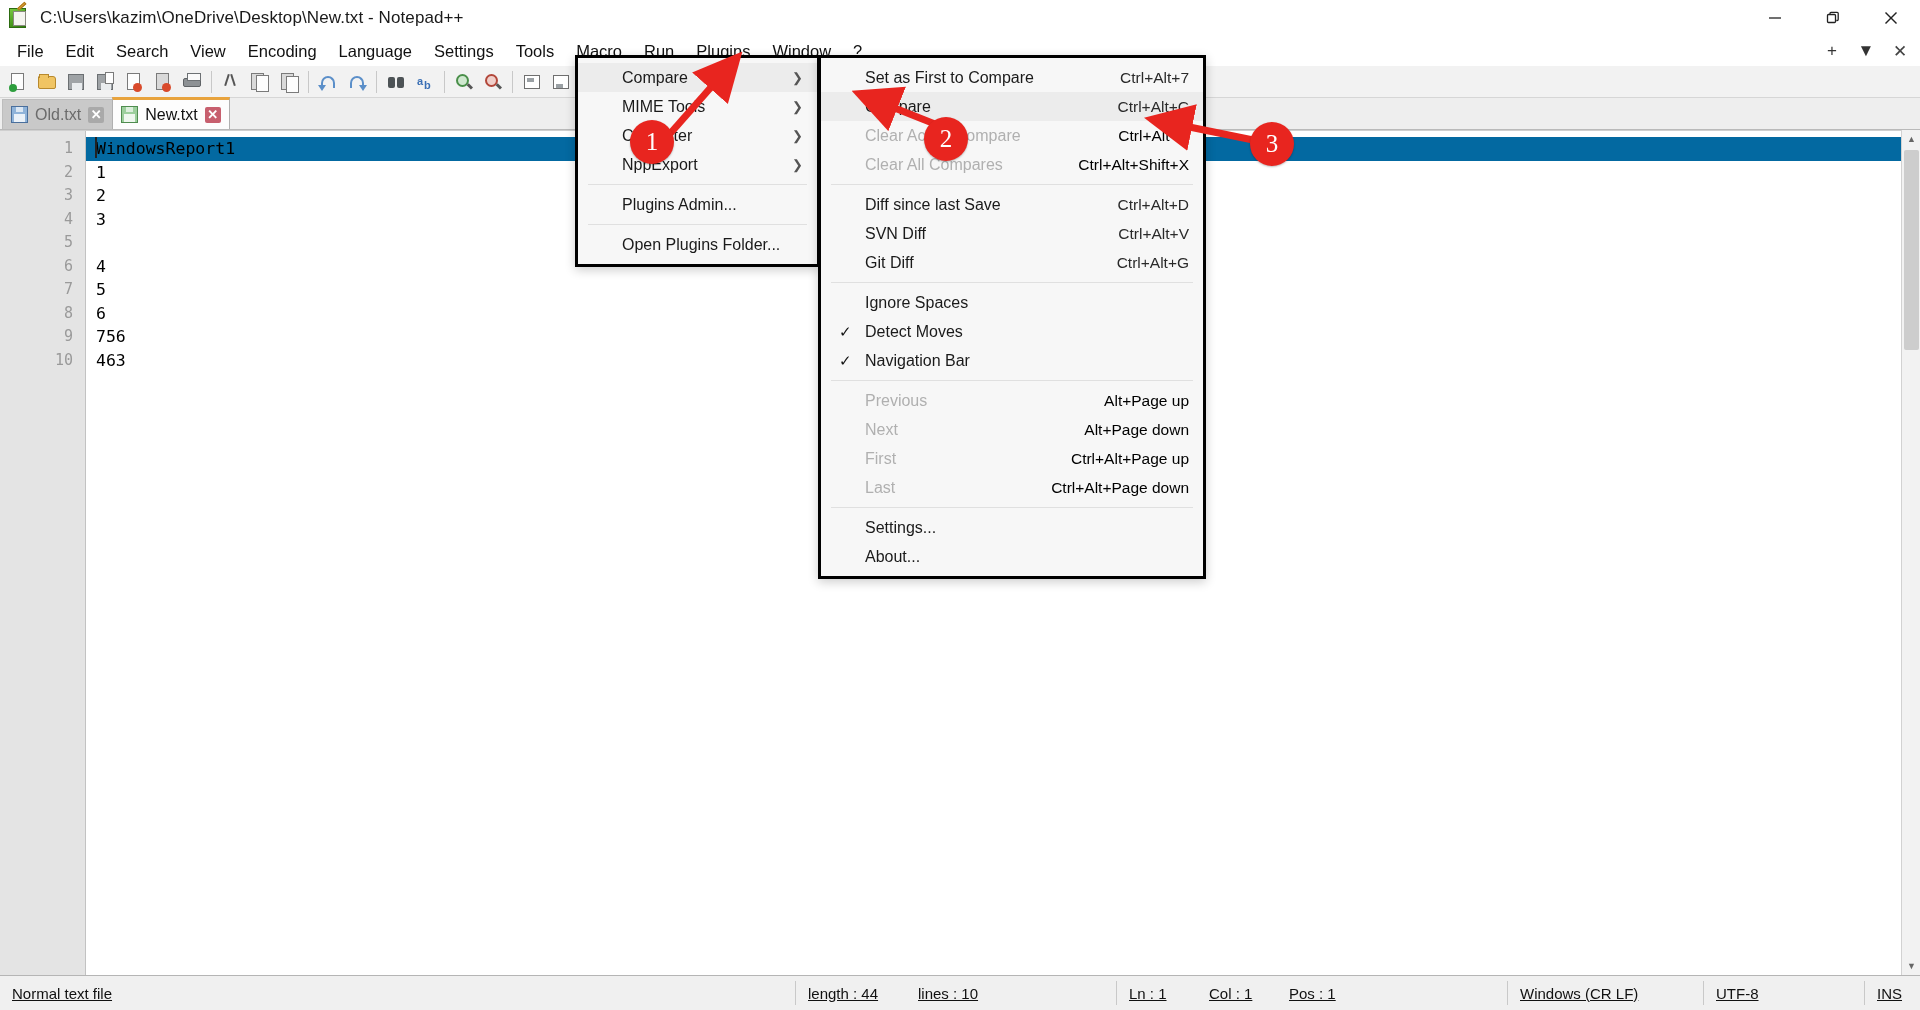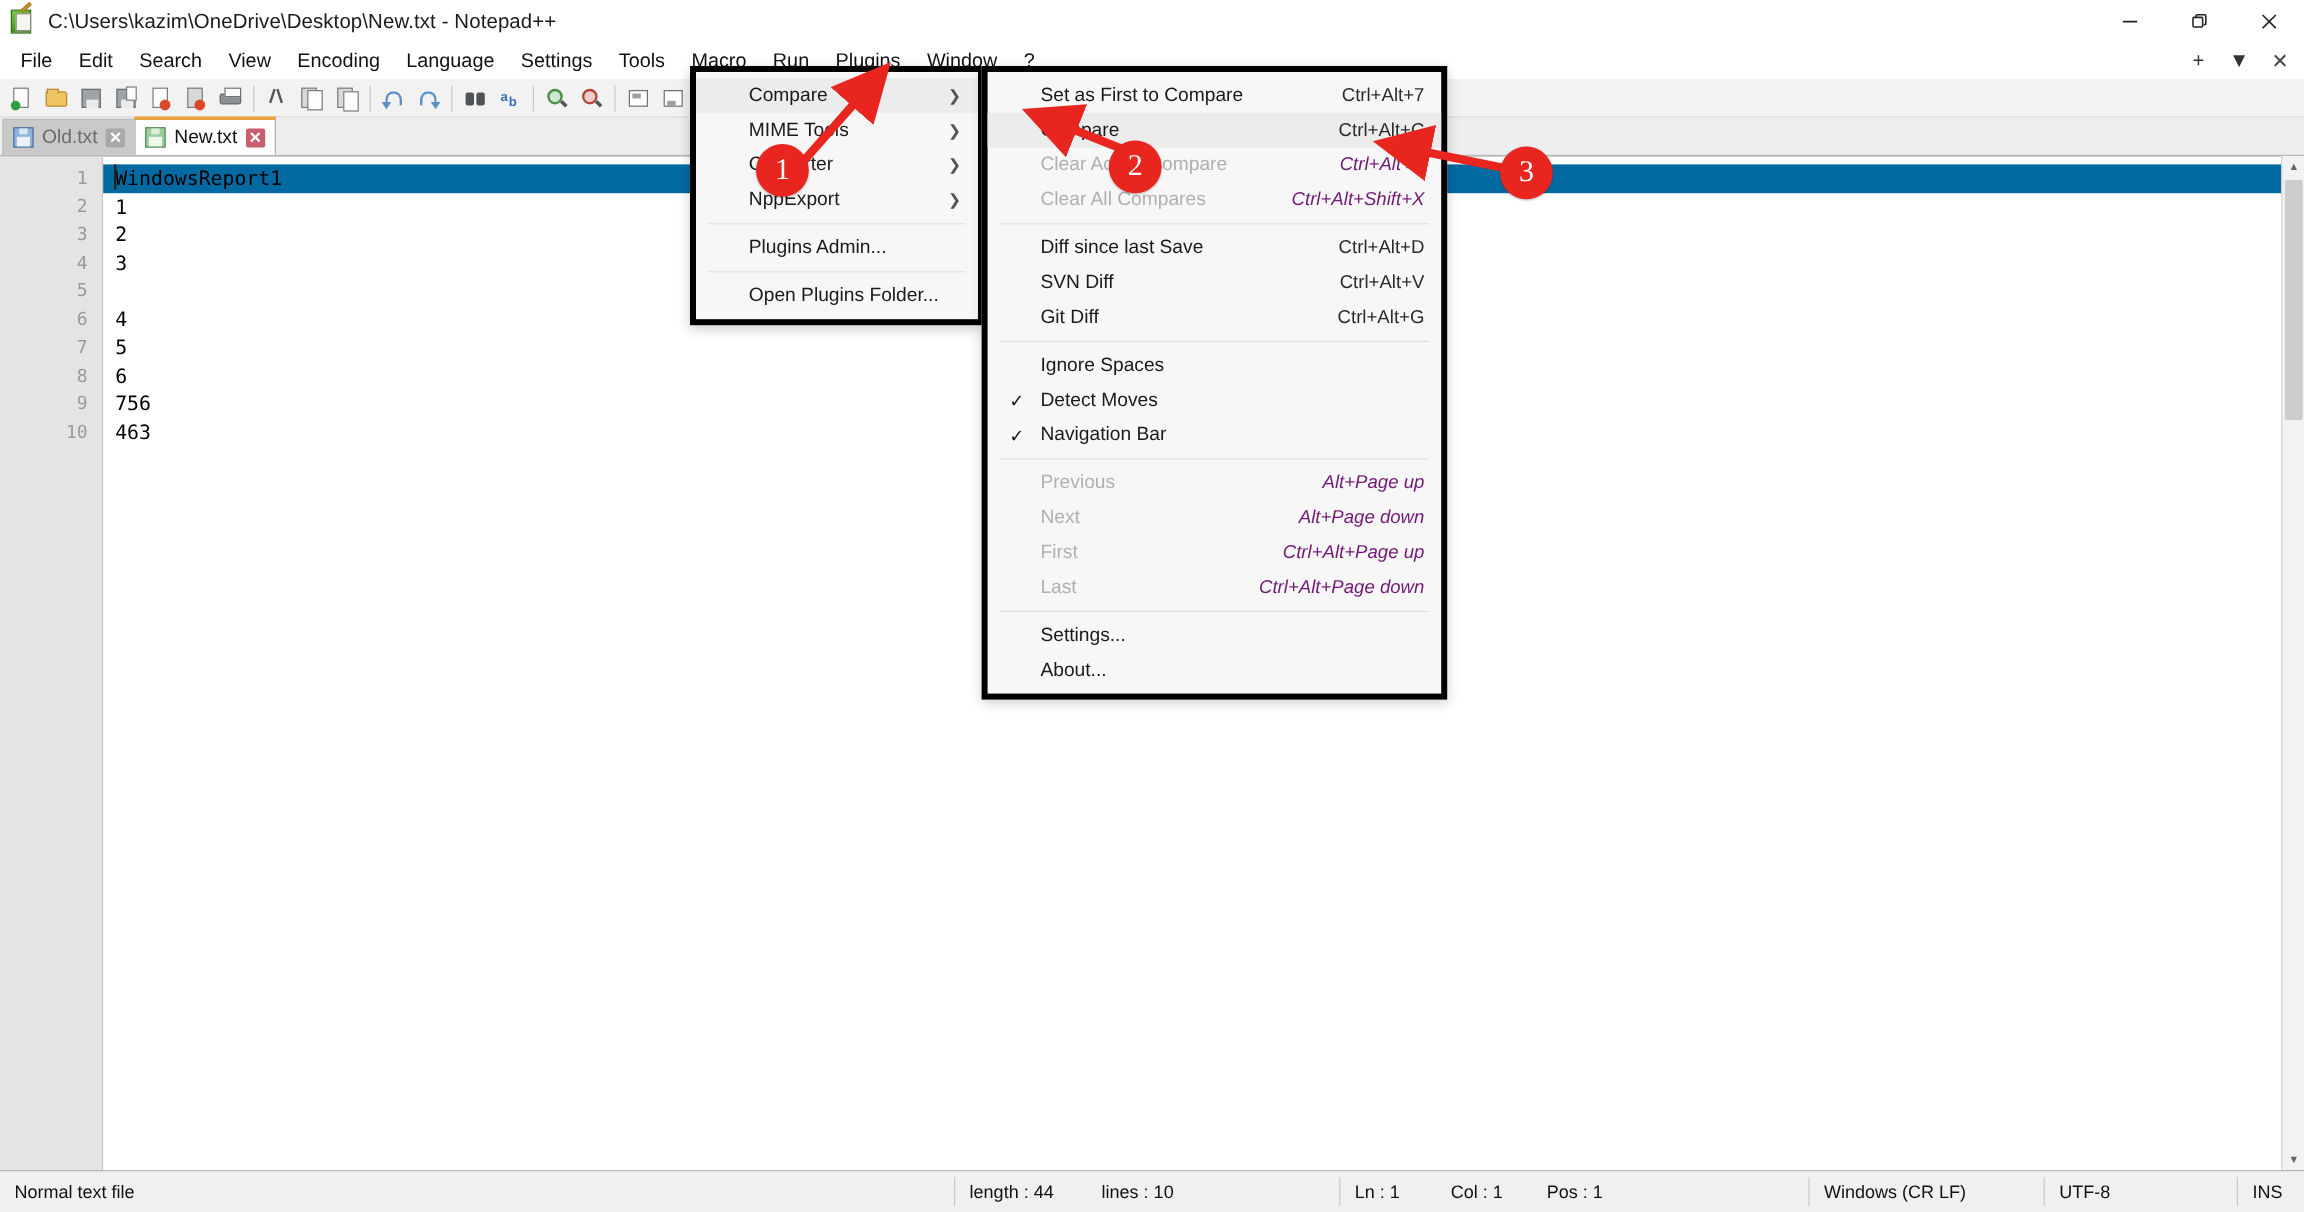--- a/index.html
+++ b/index.html
@@ -241,43 +241,43 @@
   .vup, .vdn {
     position: absolute; left: 0; width: 19px; height: 18px;
     display: flex; align-items: center; justify-content: center; font-size: 9px; color:#666;
   }
   .vup { top: 0; } .vdn { bottom: 0; }
 
   
   .statusbar {
     position: absolute; left: 0; bottom: 0; width: 1920px; height: 35px;
     background: #f0f0f0; border-top: 1px solid #b5b5b5;
-    display: flex; align-items: center; font-size: 15px; color: #111;
+    display: flex; align-items: center; font-size: 15px; color: #111; text-decoration: underline;
   }
   .st-cell { height: 35px; display: flex; align-items: center; padding: 0 12px; }
   .st-sep { width: 1px; height: 24px; background: #c9c9c9; }
 
   
   .popup {
     position: absolute; background: #f7f7f7;
-    border: 5px solid #000000; box-shadow: 0 3px 10px rgba(0,0,0,0.20);
+    border: 3px solid #000000; box-shadow: 0 3px 10px rgba(0,0,0,0.20);
     padding: 5px 0; z-index: 40;
   }
   #plugins-menu { left: 575px; top: 55px; width: 245px; }
   #compare-menu { left: 818px; top: 55px; width: 388px; }
   .mi {
     position: relative; height: 29px; display: flex; align-items: center;
     padding: 0 12px 0 44px; font-size: 16px; color: #1a1a1a; white-space: nowrap;
   }
   .mi.hl { background: #ececec; }
   .mi.disabled { color: #b0b0b0; }
   .mi .acc {
     position: absolute; right: 14px; font-size: 15.5px; color: #2a2a2a;
   }
-  .mi.disabled .acc { color: #701a75; font-style: italic; }
+  .mi.disabled .acc { color: #000000; }
   .mi .sub {
     position: absolute; right: 14px; font-size: 13px; color: #555;
   }
   .mi .chk {
     position: absolute; left: 18px; font-size: 15px; color: #111;
   }
   .mi-sep { height: 1px; background: #e0e0e0; margin: 5px 10px; }
   .badge {
     position: absolute; width: 44px; height: 44px; border-radius: 50%;
     background: #e8251f; color: #fff; font-size: 25px;

